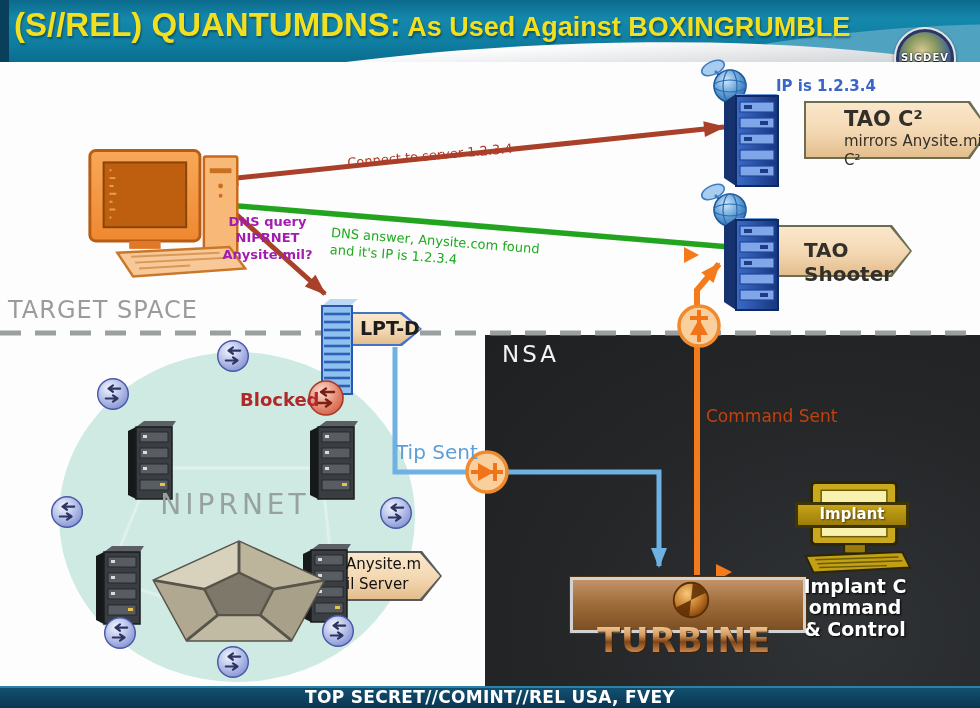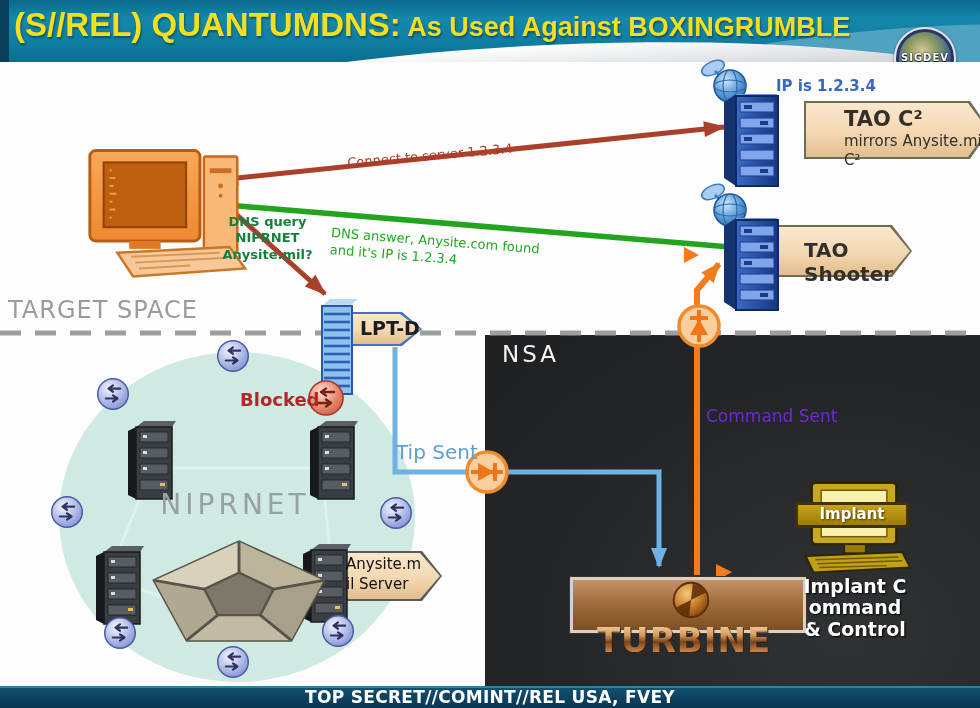--- a/index.html
+++ b/index.html
@@ -96,31 +96,31 @@
   #lbl-implantcc{position:absolute;left:799px;top:576px;width:112px;text-align:center;
            color:#fff;font-size:19px;font-weight:bold;line-height:1.12;word-break:break-all;
            text-shadow:1px 1px 2px #000;}
 
   
   .lbl{position:absolute;white-space:nowrap;}
   .pre{white-space:pre-line;}
   #lbl-ip{left:776px;top:77px;font-size:15px;font-weight:bold;color:#3a66c8;}
   #lbl-connect{left:300px;top:148px;width:260px;font-size:13px;color:#b03a28;
                transform:rotate(-5deg);text-align:center;}
-  #lbl-dnsquery{left:205px;top:214px;width:125px;font-size:13px;font-weight:bold;color:#15803d;
+  #lbl-dnsquery{left:205px;top:214px;width:125px;font-size:13px;font-weight:bold;color:#a21caf;
                 text-align:center;line-height:1.25;}
   #lbl-dnsanswer{left:330px;top:236px;width:280px;font-size:13px;color:#1faa1f;
                  transform:rotate(4.5deg);line-height:1.3;}
   #lbl-targetspace{left:8px;top:296px;font-size:24px;color:#9b9b9b;letter-spacing:1px;}
   #lbl-niprnet{left:125px;top:488px;width:220px;text-align:center;font-size:28px;
                color:#97a2a0;letter-spacing:4px;font-weight:500;}
   #lbl-blocked{left:240px;top:389px;font-size:18px;font-weight:600;color:#b02828;}
   #lbl-tipsent{left:396px;top:440px;font-size:20px;color:#5d9fd6;}
   #lbl-nsa{left:502px;top:341px;font-size:23px;color:#f2f2f2;letter-spacing:3px;}
-  #lbl-command{left:706px;top:406px;font-size:17px;color:#6d28d9;}
+  #lbl-command{left:706px;top:406px;font-size:17px;color:#c2410c;}
 
   
   #footer{position:absolute;left:0;top:686px;width:980px;height:22px;box-sizing:border-box;
           background:linear-gradient(180deg,#11506f 0%,#0b3551 100%);
           border-top:2px solid #2d81a6;text-align:center;}
   #footer span{font-size:17px;font-weight:bold;color:#fff;line-height:19px;letter-spacing:.3px;}
 </style>
 </head>
 <body>
 

